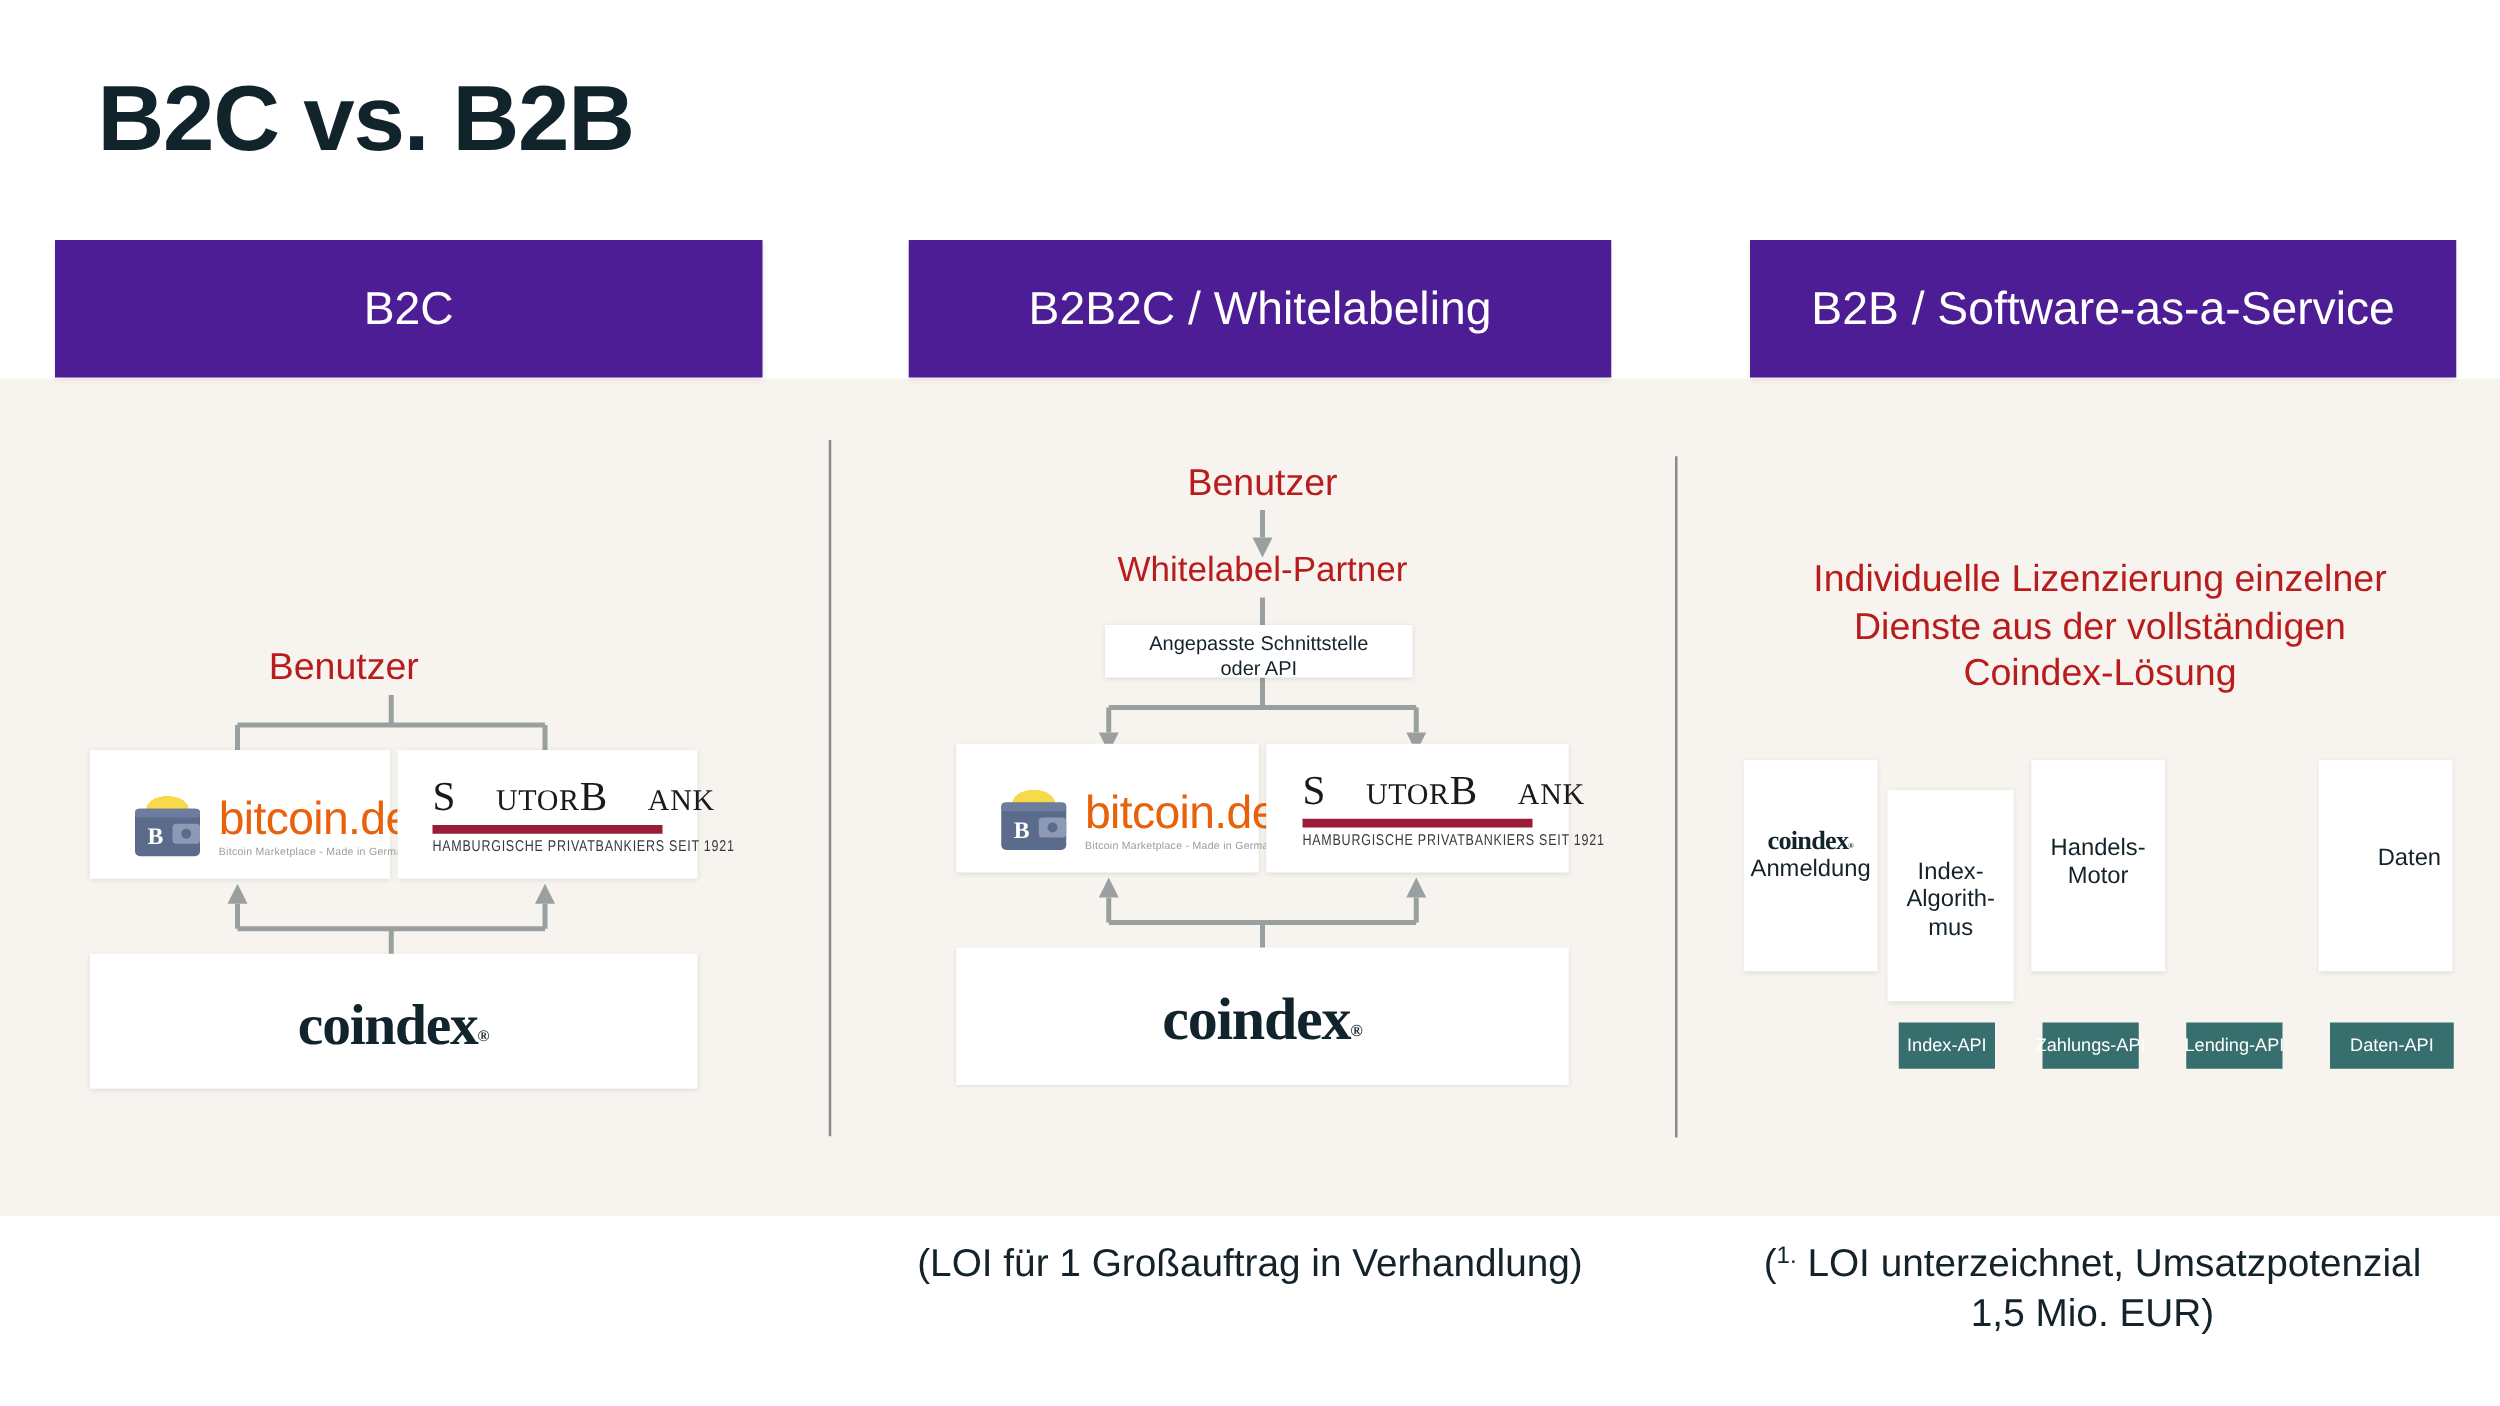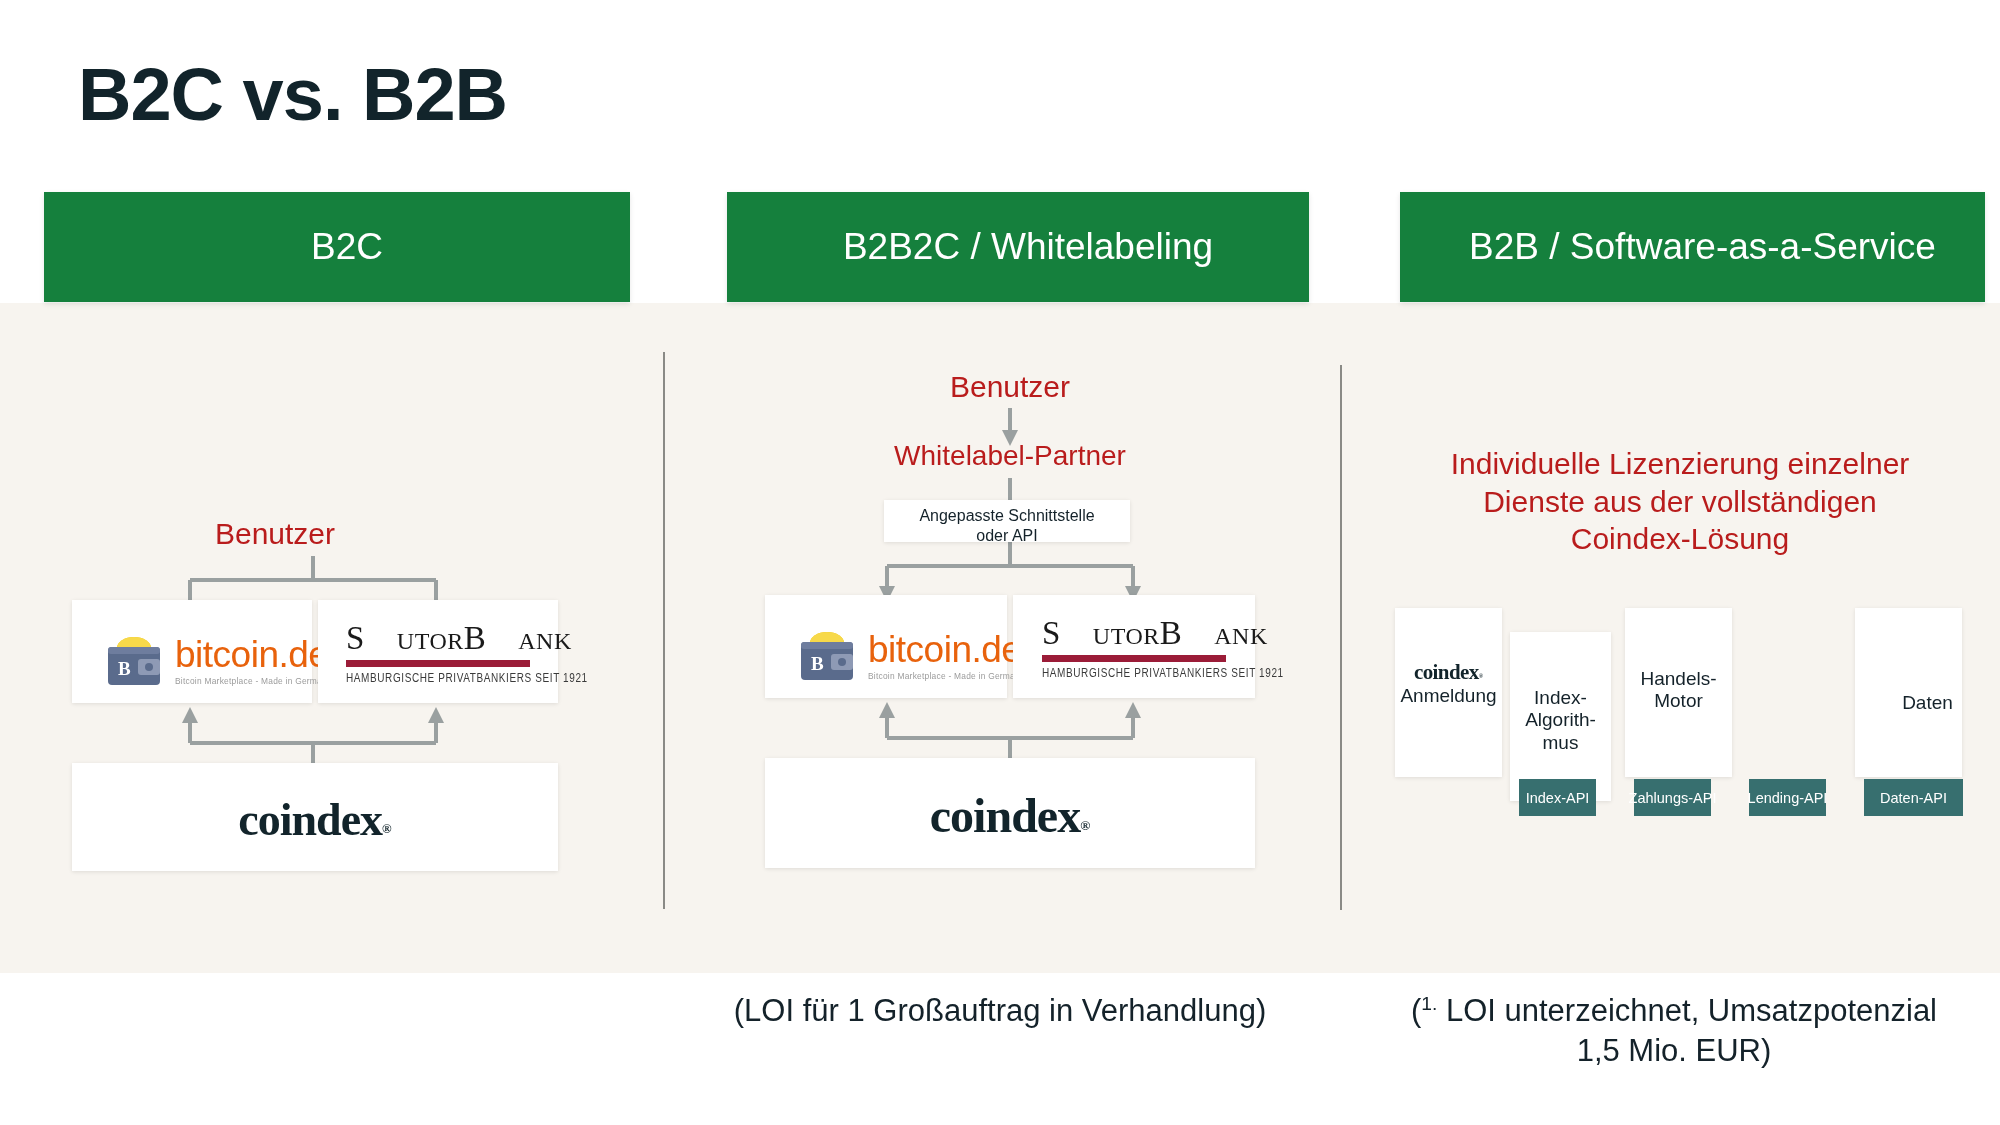--- a/index.html
+++ b/index.html
@@ -43,31 +43,30 @@
     width: 2000px;
     height: 670px;
     background: #f7f4ef;
   }
 
   
   .colhead {
     position: absolute;
     top: 192px;
     height: 110px;
-    background: #15803d;
+    background: #4c1d95;
     color: #ffffff;
     display: flex;
     align-items: center;
     justify-content: center;
     font-size: 37px;
     font-weight: 400;
     box-shadow: 0 2px 5px rgba(0,0,0,0.10);
     z-index: 3;
     white-space: nowrap;
-    padding-left: 20px;
   }
   .colhead.h1 { left: 44px;   width: 566px; }
   .colhead.h2 { left: 727px;  width: 562px; }
   .colhead.h3 { left: 1400px; width: 565px; }
 
   
   .divider {
     position: absolute;
     width: 2px;
     background: #8a8a86;
@@ -170,20 +169,21 @@
   .apichip {
     position: absolute;
     background: #376f6f;
     color: #ffffff;
     display: flex;
     align-items: center;
     justify-content: center;
     font-size: 14.5px;
     z-index: 3;
     white-space: nowrap;
+    margin-top: 39px;
   }
 
   
   .svc-text {
     position: absolute;
     left: 0;
     right: 0;
     text-align: center;
     font-size: 19px;
     color: #14222a;
@@ -362,21 +362,21 @@
     <div class="svc-text" style="top:60px;">
       <div>Handels-</div>
       <div>Motor</div>
     </div>
   </div>
   <div class="apichip" style="left:1634px; top:779px; width:77px; height:37px;">Zahlungs-API</div>
 
   <div class="apichip" style="left:1749px; top:779px; width:77px; height:37px;">Lending-API</div>
 
   <div class="card" style="left:1855px; top:608px; width:107px; height:169px;">
-    <div class="svc-text" style="top:84px;margin-left:38px;">
+    <div class="svc-text" style="top:68px;margin-left:38px;">
       <div>Daten</div>
     </div>
   </div>
   <div class="apichip" style="left:1864px; top:779px; width:99px; height:37px;">Daten-API</div>
 
   <div class="footnote" style="left:680px; top:991px; width:640px;">(LOI für 1 Großauftrag in Verhandlung)</div>
 
   <div class="footnote" style="left:1348px; top:991px; width:652px;">
     <div><span>(</span><sup>1.</sup><span> LOI unterzeichnet, Umsatzpotenzial</span></div>
     <div>1,5 Mio. EUR)</div>

